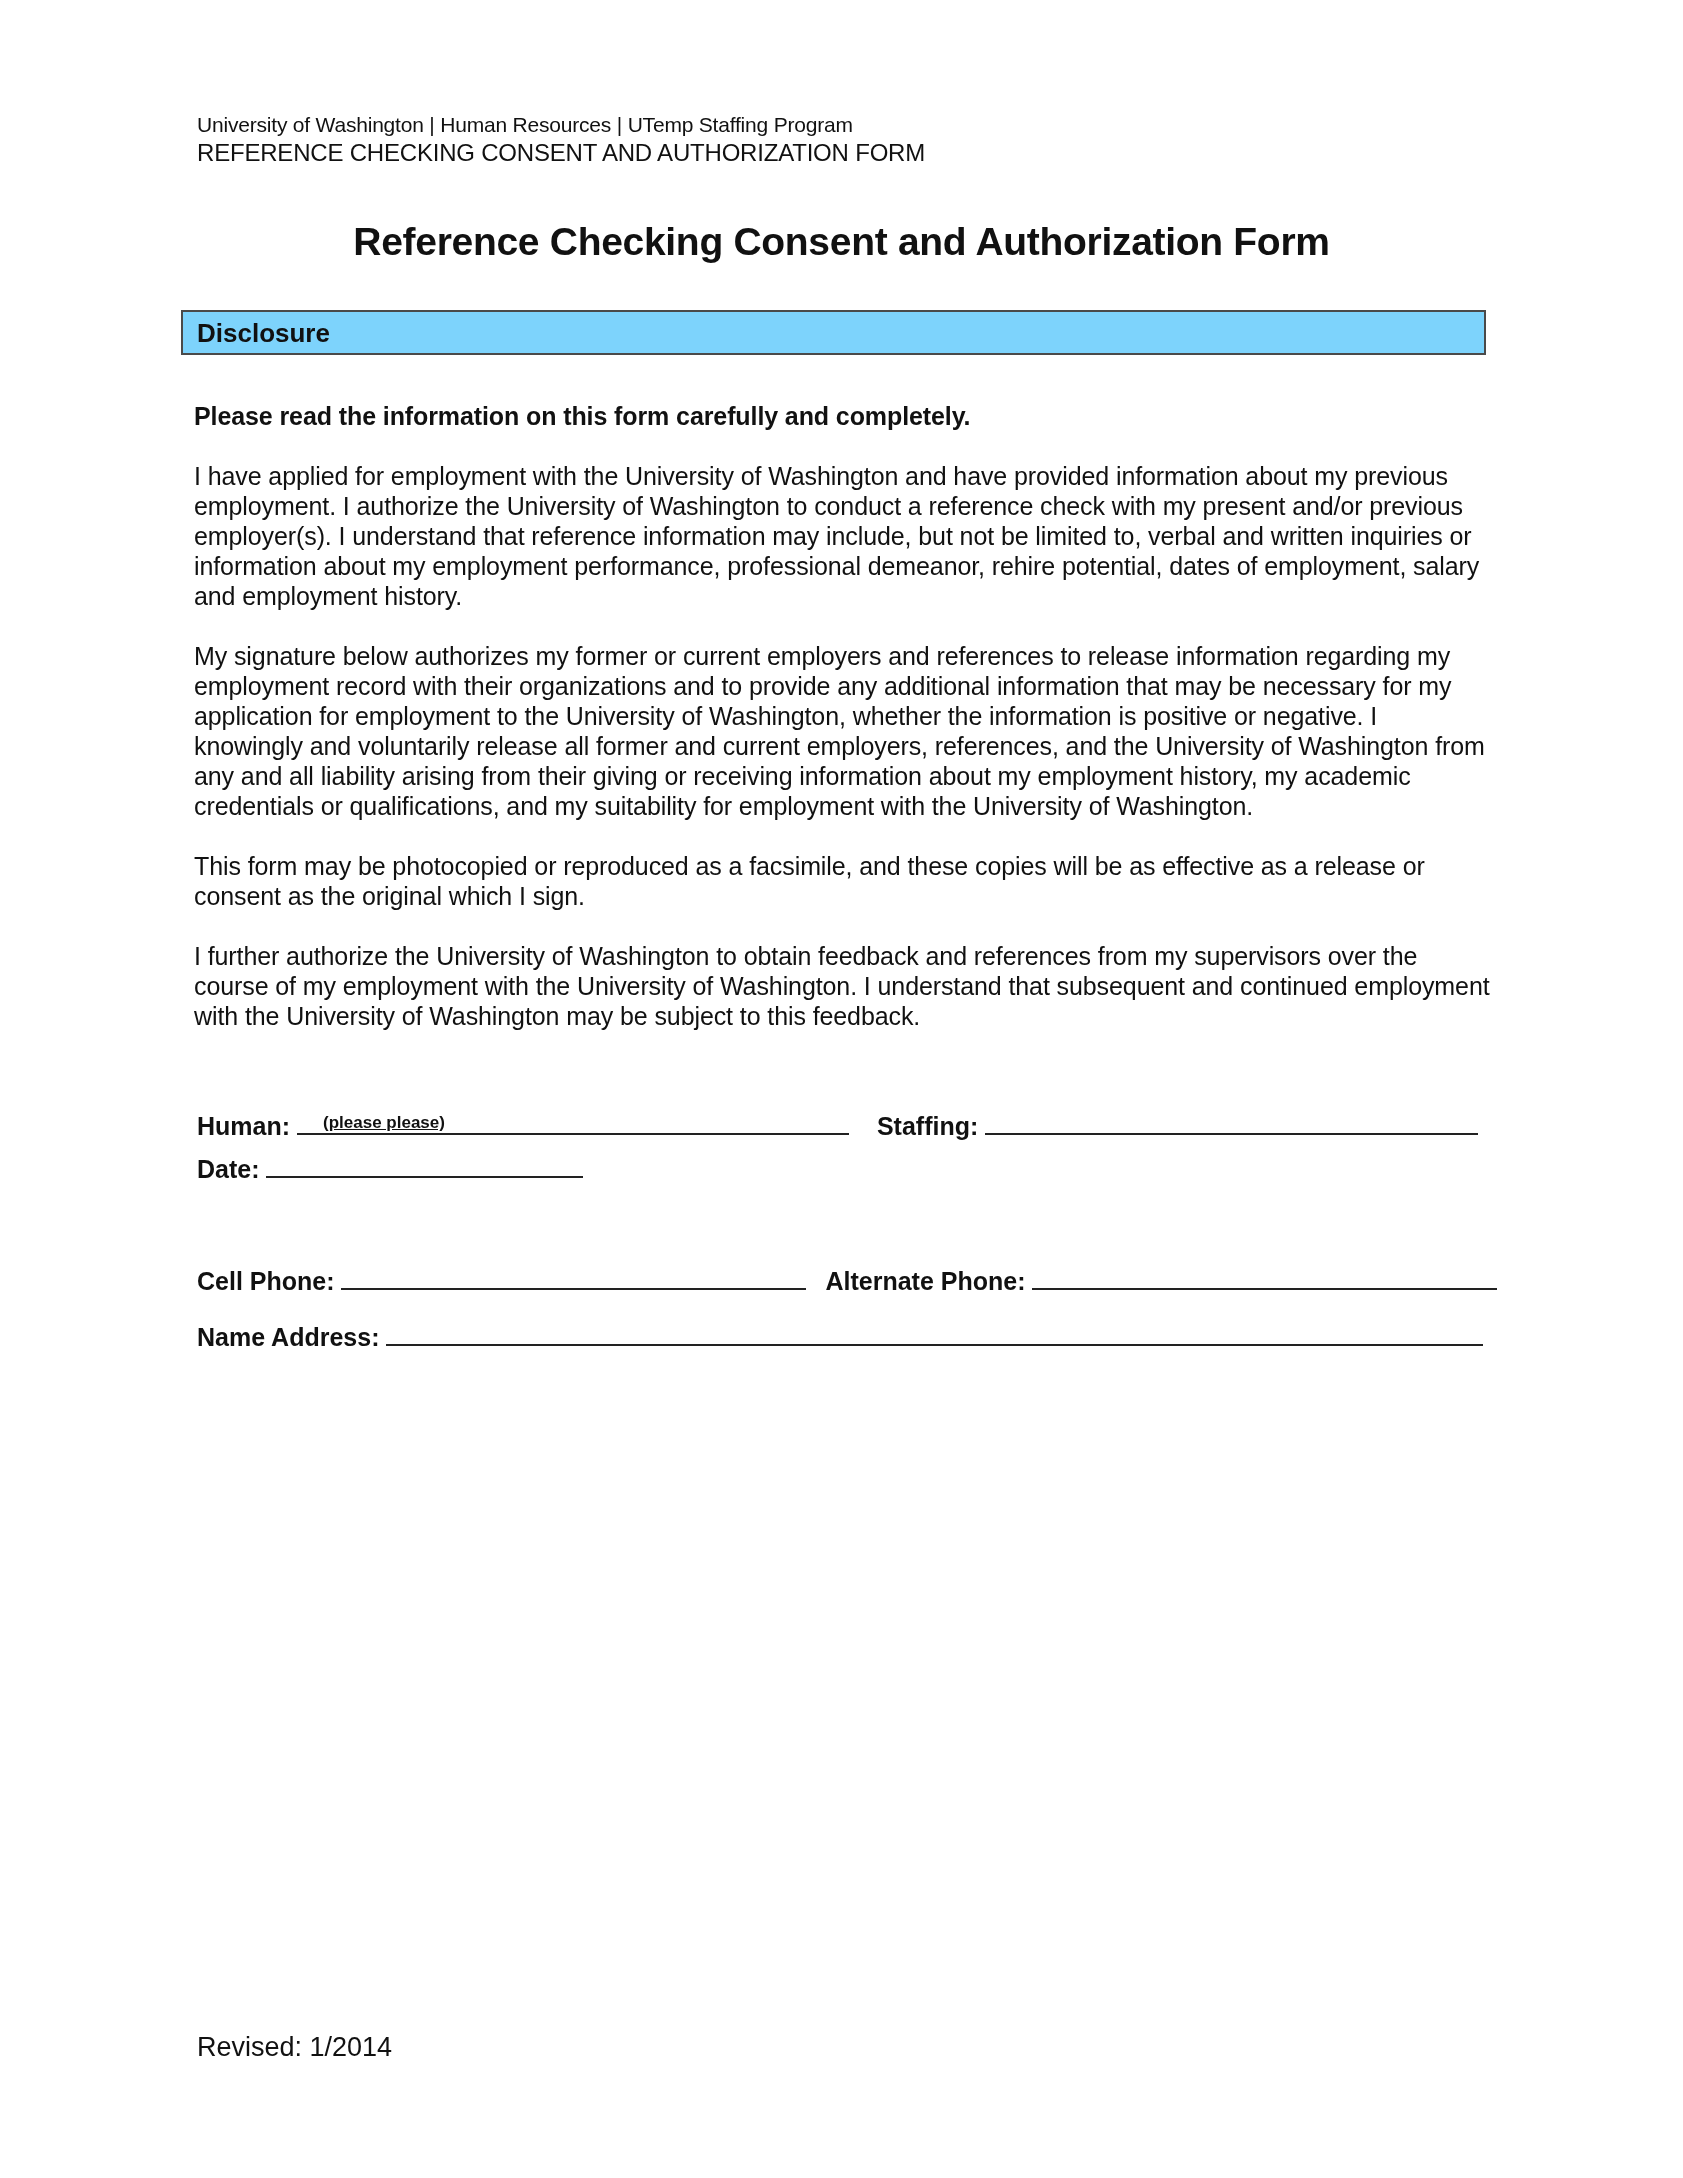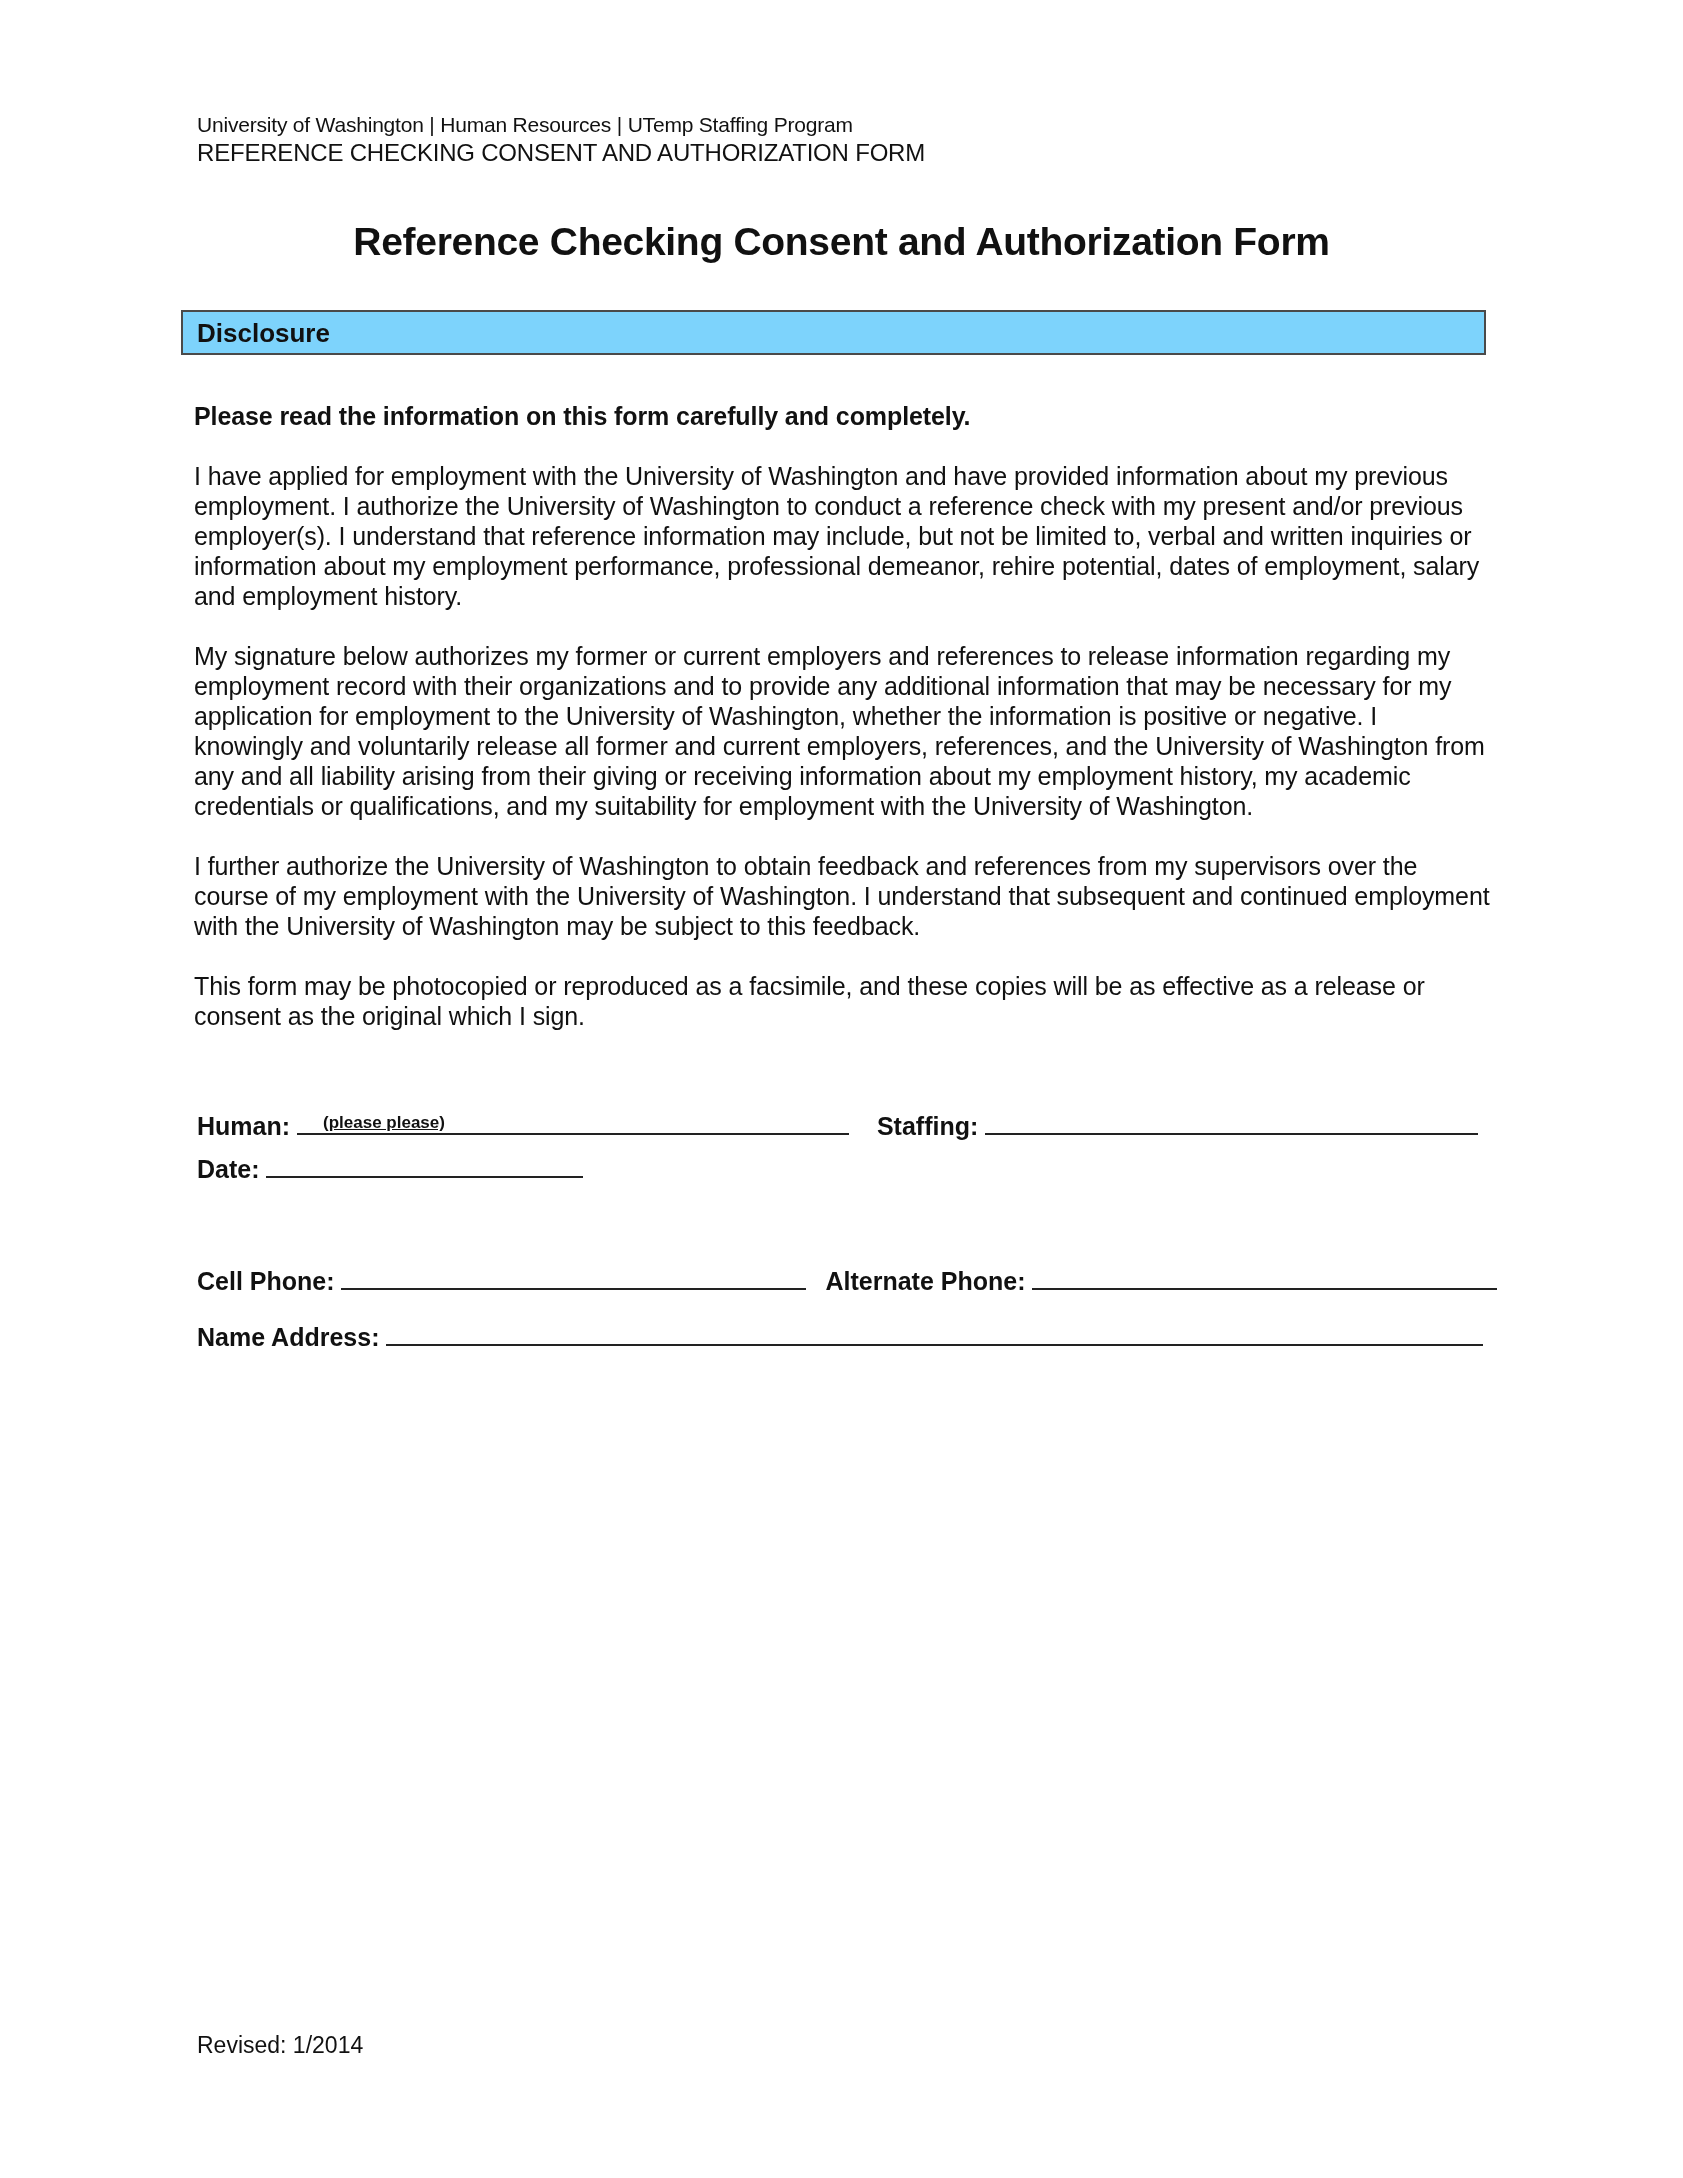--- a/index.html
+++ b/index.html
@@ -13,40 +13,40 @@
          background: #7dd3fc; border: 2px solid #4a4a4a; border-right-width: 2px; }
   .bar span { position: absolute; left: 14px; top: 6px; font-size: 26px; font-weight: bold; }
   .content { position: absolute; left: 194px; top: 401px; width: 1297px; font-size: 25px;
              line-height: 30px; letter-spacing: -0.1px; }
   .lead { font-weight: bold; margin: 0 0 30px 0; }
   .content p { margin: 0 0 30px 0; }
   .fields { position: absolute; left: 197px; top: 1109px; width: 1297px; font-size: 25px; font-weight: bold; }
   .row { position: absolute; left: 0; white-space: nowrap; }
   .line { display: inline-block; border-bottom: 2px solid #222; height: 24px; vertical-align: baseline; }
   .hint { font-size: 17px; font-weight: bold; text-decoration: underline; }
-  .revised { position: absolute; left: 197px; top: 2032px; font-size: 23px; }
+  .revised { position: absolute; left: 197px; top: 2032px; font-size: 27px; }
 </style>
 </head>
 <body>
 
 <div class="hdr1">University of Washington | Human Resources | UTemp Staffing Program</div>
 <div class="hdr2">REFERENCE CHECKING CONSENT AND AUTHORIZATION FORM</div>
 
 <div class="title">Reference Checking Consent and Authorization Form</div>
 
 <div class="bar">
   <span>Disclosure</span>
 </div>
 
 <div class="content">
   <div class="lead">Please read the information on this form carefully and completely.</div>
   <p>I have applied for employment with the University of Washington and have provided information about my previous employment. I authorize the University of Washington to conduct a reference check with my present and/or previous employer(s). I understand that reference information may include, but not be limited to, verbal and written inquiries or information about my employment performance, professional demeanor, rehire potential, dates of employment, salary and employment history.</p>
   <p>My signature below authorizes my former or current employers and references to release information regarding my employment record with their organizations and to provide any additional information that may be necessary for my application for employment to the University of Washington, whether the information is positive or negative. I knowingly and voluntarily release all former and current employers, references, and the University of Washington from any and all liability arising from their giving or receiving information about my employment history, my academic credentials or qualifications, and my suitability for employment with the University of Washington.</p>
+  <p>This form may be photocopied or reproduced as a facsimile, and these copies will be as effective as a release or consent as the original which I sign.</p>
   <p>I further authorize the University of Washington to obtain feedback and references from my supervisors over the course of my employment with the University of Washington. I understand that subsequent and continued employment with the University of Washington may be subject to this feedback.</p>
-  <p>This form may be photocopied or reproduced as a facsimile, and these copies will be as effective as a release or consent as the original which I sign.</p>
 </div>
 
 <div class="fields">
   <div class="row" style="top:0px;">
     <span>Human:</span>
     <span class="line" style="width:552px; position:relative;">
       <span class="hint" style="position:absolute; left:0; bottom:-2px; border-bottom:2px solid #222; padding-left:26px;">(please please)</span>
     </span>
     <span style="display:inline-block; width:14px;"></span>
     <span>Staffing:</span>

